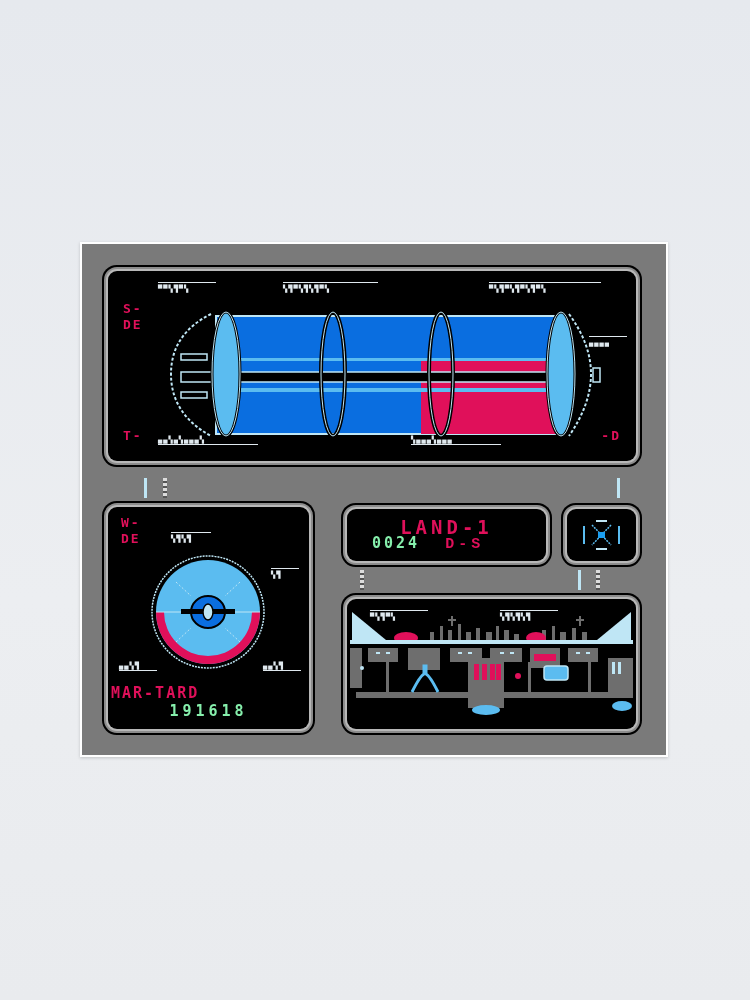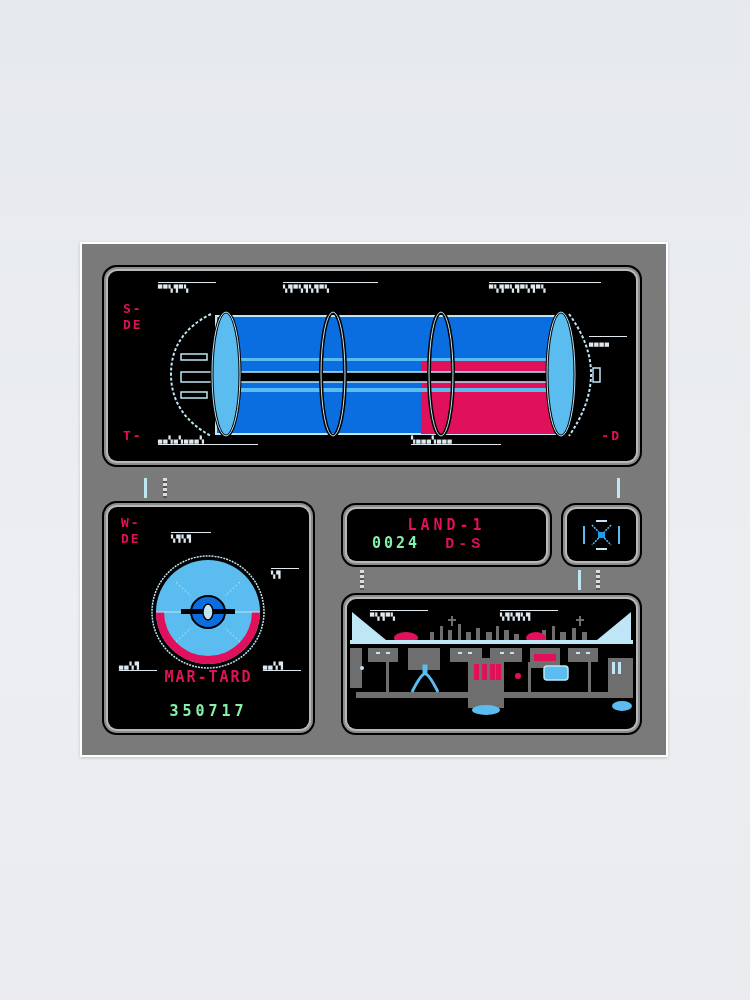--- a/index.html
+++ b/index.html
@@ -90,28 +90,28 @@
           <line x1="45" y1="102" x2="149" y2="102" stroke="#bfe6f5" stroke-width="1"></line>
           <line x1="65" y1="72" x2="80" y2="86" stroke="#bfe6f5" stroke-width="1" stroke-dasharray="2 2"></line>
           <line x1="129" y1="72" x2="114" y2="86" stroke="#bfe6f5" stroke-width="1" stroke-dasharray="2 2"></line>
           <line x1="65" y1="132" x2="80" y2="118" stroke="#bfe6f5" stroke-width="1" stroke-dasharray="2 2"></line>
           <line x1="129" y1="132" x2="114" y2="118" stroke="#bfe6f5" stroke-width="1" stroke-dasharray="2 2"></line>
           <ellipse cx="97" cy="102" rx="17" ry="16" fill="#0a6ee0" stroke="#000" stroke-width="2"></ellipse>
           <rect x="70" y="99" width="54" height="5" fill="#000"></rect>
           <ellipse cx="97" cy="102" rx="5" ry="8" fill="#bfe6f5" stroke="#000" stroke-width="1.5"></ellipse>
         </svg>
 
-        <div class="px mag" style="position:absolute;left:0;right:0;top:160px;text-align:center;font-size:15px;">MAR-TARD</div>
-        <div class="px org" style="position:absolute;left:0;right:0;top:194px;text-align:center;font-size:15px;letter-spacing:4px;">350717</div>
+        <div class="px mag" style="position:absolute;left:0;right:0;top:176px;text-align:left;font-size:15px;">MAR-TARD</div>
+        <div class="px org" style="position:absolute;left:0;right:0;top:194px;text-align:center;font-size:15px;letter-spacing:4px;">191618</div>
       </div>
     </div>
 
     <div class="panel" style="left:268px;top:268px;width:193px;height:46px;">
       <div class="panel-inner">
-        <div class="px mag" style="position:absolute;left:0;right:0;top:6px;text-align:center;font-size:15px;letter-spacing:4px;">LAND-1</div>
+        <div class="px mag" style="position:absolute;left:0;right:0;top:6px;text-align:center;font-size:19px;letter-spacing:4px;">LAND-1</div>
         <div style="position:absolute;left:22px;top:24px;font-size:15px;" class="px">
           <span class="org" style="letter-spacing:3px;">0024</span>
           <span class="mag" style="margin-left:14px;letter-spacing:4px;font-family:Liberation Mono, monospace;">D-S</span>
         </div>
       </div>
     </div>
 
     <div class="panel" style="left:488px;top:268px;width:63px;height:46px;">
       <div class="panel-inner">
         <svg width="63" height="46" viewBox="0 0 63 46" style="left:0;top:0;">

